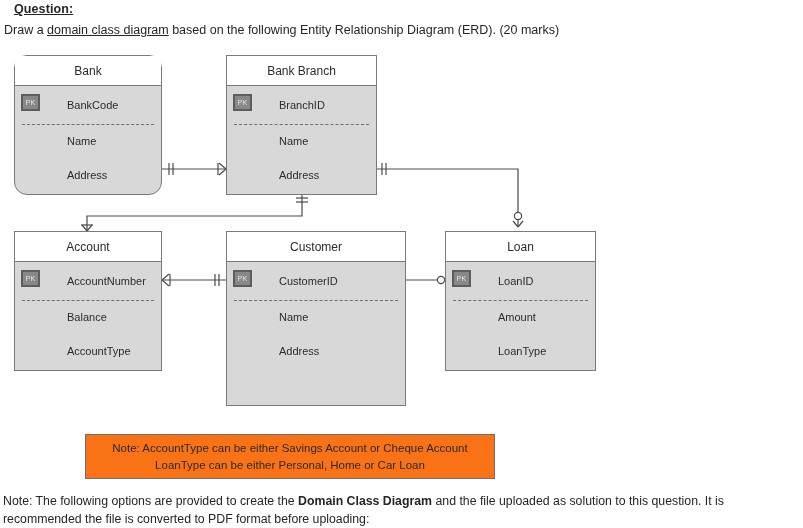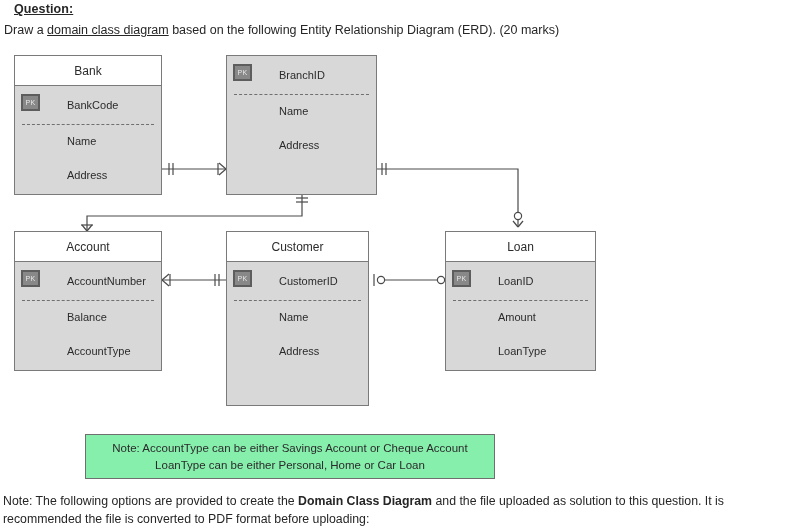--- a/index.html
+++ b/index.html
@@ -121,21 +121,21 @@
 
   
   #note-box {
     position: absolute;
     left: 85px;
     top: 434px;
     width: 410px;
     height: 45px;
     box-sizing: border-box;
     border: 1px solid #6f6f6f;
-    background: #86efac;
+    background: #f97316;
     display: flex;
     flex-direction: column;
     align-items: center;
     justify-content: center;
     font-size: 11.5px;
     color: #2b2b2b;
     line-height: 17px;
     z-index: 3;
   }
 </style>
@@ -192,38 +192,39 @@
 
         Loan --&gt;
       <line x1="377" y1="235" x2="445" y2="235"></line>
       <line x1="374" y1="229" x2="374" y2="241"></line>
       <circle cx="381" cy="235" r="3.6" fill="#ffffff"></circle>
       <circle cx="441" cy="235" r="3.6" fill="#ffffff"></circle>
       <line x1="448" y1="229" x2="448" y2="241"></line>
     </g>
   </svg>
 
-  <div class="entity" id="entity-bank" style="left:14px; top:10px; width:148px; height:140px;">
+  <div class="entity" id="entity-bank" style="left:14px; top:10px; width:148px; height:140px;border-radius:13px;">
     <div class="entity-header">Bank</div>
     <div class="entity-body" style="height:109px;">
       <div class="attr-row" style="height:38px;">
         <span class="pk-badge">PK</span>
         <span class="attr-name">BankCode</span>
       </div>
       <div class="pk-divider" style="top:38px;"></div>
       <div class="attr-row">
         <span class="attr-name">Name</span>
       </div>
       <div class="attr-row">
         <span class="attr-name">Address</span>
       </div>
     </div>
   </div>
 
   <div class="entity" id="entity-bank-branch" style="left:226px; top:10px; width:151px; height:140px;">
+    <div class="entity-header">Bank Branch</div>
     <div class="entity-body" style="height:109px;">
       <div class="attr-row" style="height:38px;">
         <span class="pk-badge">PK</span>
         <span class="attr-name">BranchID</span>
       </div>
       <div class="pk-divider" style="top:38px;"></div>
       <div class="attr-row">
         <span class="attr-name">Name</span>
       </div>
       <div class="attr-row">
@@ -242,21 +243,21 @@
       <div class="pk-divider" style="top:38px;"></div>
       <div class="attr-row">
         <span class="attr-name">Balance</span>
       </div>
       <div class="attr-row">
         <span class="attr-name">AccountType</span>
       </div>
     </div>
   </div>
 
-  <div class="entity" id="entity-customer" style="left:226px; top:186px; width:143px; height:175px;">
+  <div class="entity" id="entity-customer" style="left:226px; top:186px; width:180px; height:175px;">
     <div class="entity-header">Customer</div>
     <div class="entity-body" style="height:144px;border-radius:10px;">
       <div class="attr-row" style="height:38px;">
         <span class="pk-badge">PK</span>
         <span class="attr-name">CustomerID</span>
       </div>
       <div class="pk-divider" style="top:38px;"></div>
       <div class="attr-row">
         <span class="attr-name">Name</span>
       </div>

